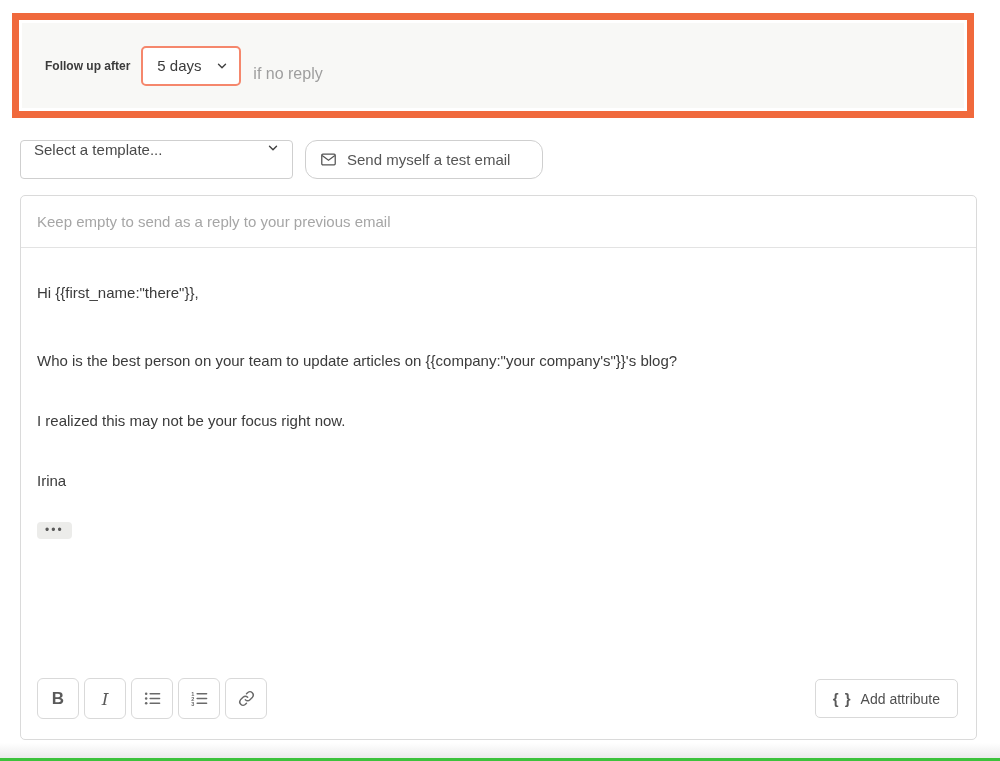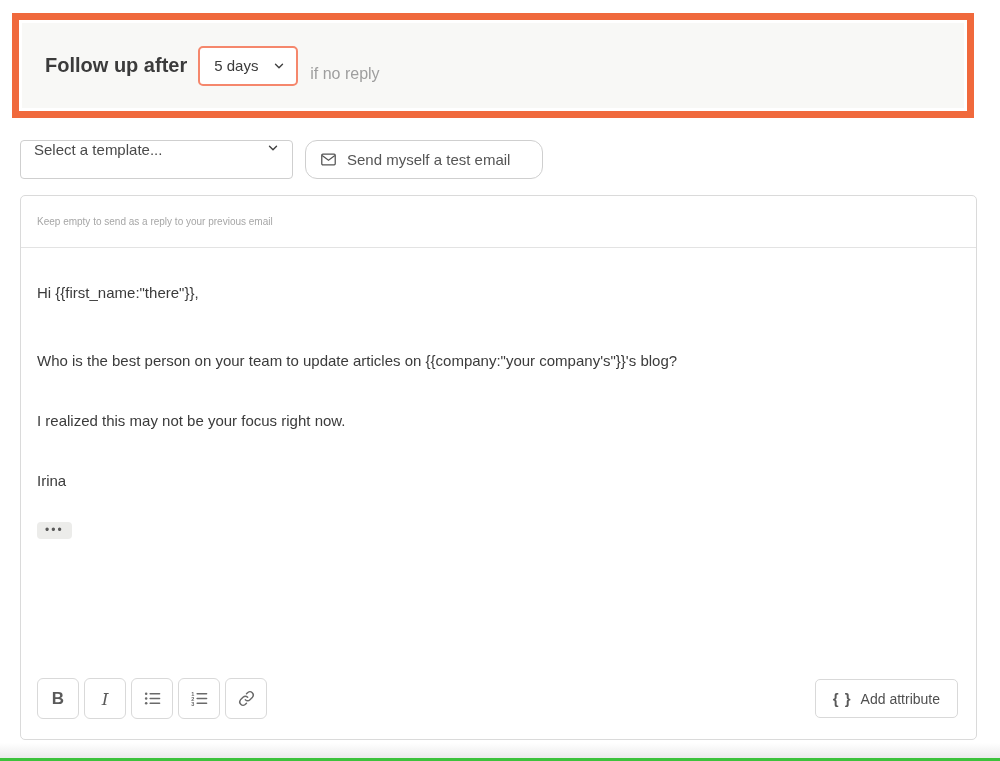--- a/index.html
+++ b/index.html
@@ -25,21 +25,21 @@
     background: #f8f8f6;
     box-shadow: inset 0 0 0 3px #ffffff;
   }
   .followup-row {
     display: flex;
     align-items: center;
     height: 100%;
     padding-left: 26px;
   }
   .followup-label {
-    font-size: 20px;
+    font-size: 12px;
     font-weight: 700;
     color: #3b3b3b;
   }
   .delay-select {
     display: flex;
     align-items: center;
     justify-content: space-between;
     margin-left: 11px;
     width: 100px;
     height: 40px;
@@ -129,21 +129,21 @@
     border-bottom: 1px solid #e3e3e3;
   }
   .subject-row input {
     width: 100%;
     height: 100%;
     border: none;
     outline: none;
     background: transparent;
     padding: 0 16px;
     font-family: inherit;
-    font-size: 10px;
+    font-size: 15px;
     color: #3c3c3c;
   }
   .subject-row input::placeholder { color: #a6a6a6; opacity: 1; }
 
   .body-editor {
     padding: 34px 16px 0 16px;
     font-size: 15px;
     color: #3b3b3b;
     cursor: text;
   }

